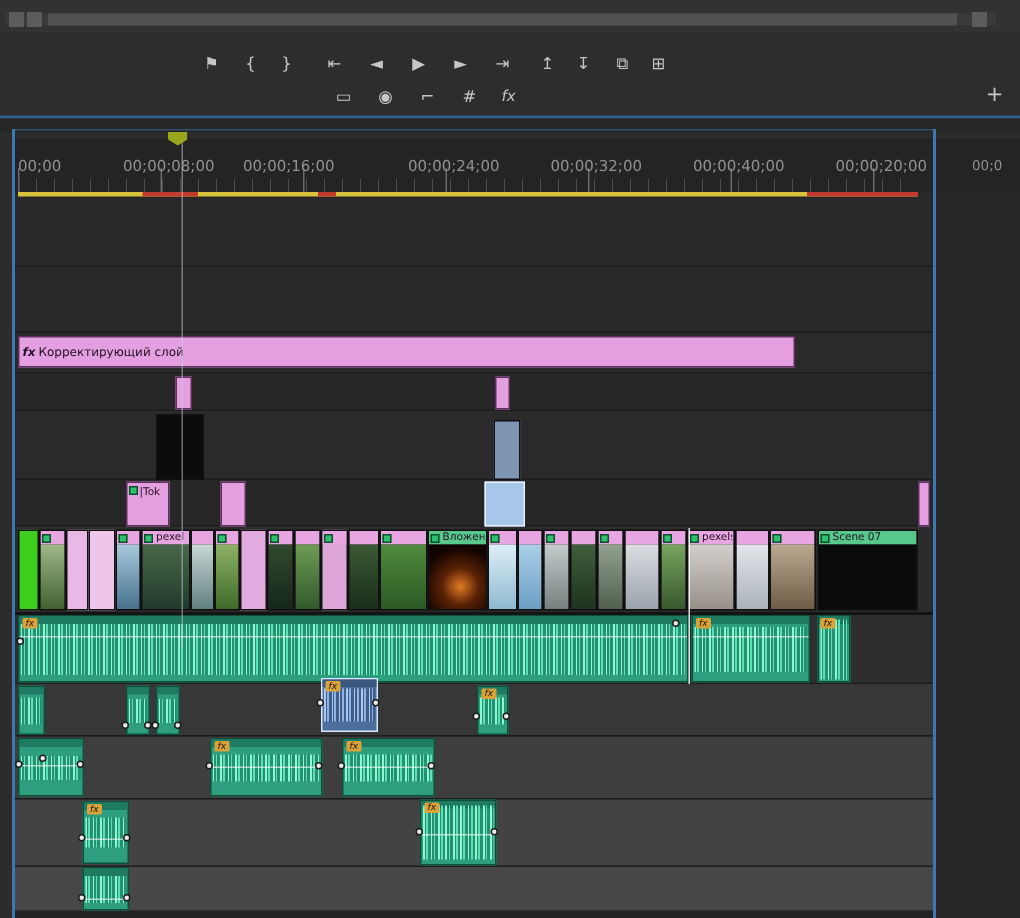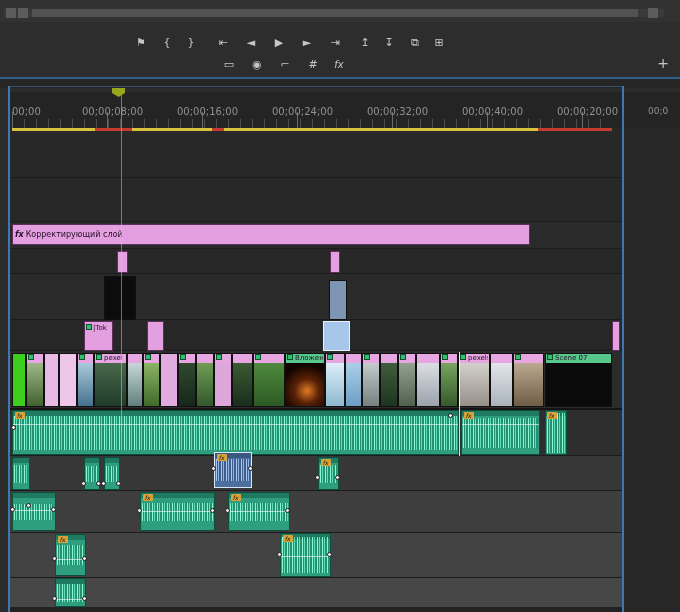--- a/index.html
+++ b/index.html
@@ -25,21 +25,21 @@
   .rb{position:absolute;height:3px;top:128px;z-index:6;}
   
   .row{position:absolute;left:10px;width:612px;}
   .divider{position:absolute;left:10px;width:612px;height:1px;background:#1c1c1c;z-index:3;}
   
   .vclip{position:absolute;background:#e39fdf;border:1px solid #5e2f5c;box-sizing:border-box;z-index:10;
          display:flex;align-items:flex-start;overflow:hidden;}
   .clip-label{font-size:7px;color:#241024;line-height:9px;white-space:nowrap;overflow:hidden;}
   .fxv{font-style:italic;font-size:8px;line-height:9px;color:#2a1030;padding:0 2px;font-weight:bold;}
   .thumb-clip{position:absolute;box-sizing:border-box;border:1px solid #101010;z-index:10;overflow:hidden;}
-  .thumb-head{height:9px;background:#e7a6e2;display:flex;align-items:flex-start;gap:2px;padding:0 1px;box-sizing:border-box;}
+  .thumb-head{height:9px;background:#e7a6e2;display:flex;align-items:center;gap:2px;padding:0 1px;box-sizing:border-box;}
   .thumb-head.green{background:#57c78b;}
   .bg-badge{width:6px;height:6px;background:#2fbf6f;border:1px solid #0c4f2a;box-sizing:border-box;flex:0 0 auto;}
   .thumb-body{position:absolute;top:9px;left:0;right:0;bottom:0;}
   .aclip{position:absolute;background:#2f9e7e;border:1px solid #0e4f3c;box-sizing:border-box;z-index:10;}
   .aclip .head{position:absolute;top:0;left:0;right:0;height:5px;background:#1e7a60;}
   .aclip.blue{background:#4d6f9e;border:1px solid #d9e6fb;}
   .aclip.blue .head{background:#3a5780;}
   .wf{position:absolute;left:1px;right:1px;top:50%;transform:translateY(-50%);
       background-image:repeating-linear-gradient(90deg,#8cf7d2 0 1px,rgba(16,110,84,.3) 1px 2px,#5fe0b4 2px 3px,rgba(16,110,84,.3) 3px 5px);}
   .wf.blue{background-image:repeating-linear-gradient(90deg,#a9c9f0 0 1px,rgba(40,60,100,.35) 1px 2px,#8db4e4 2px 3px,rgba(40,60,100,.35) 3px 5px);}
@@ -106,21 +106,21 @@
 <div class="divider" style="top:350px"></div>
 <div class="divider" style="top:408px;height:2px;background:#141414"></div>
 <div class="divider" style="top:455px"></div>
 <div class="divider" style="top:490px"></div>
 <div class="divider" style="top:532px"></div>
 <div class="divider" style="top:577px"></div>
 
 <div class="ruler"></div>
 <div class="tc" style="left:12px">00;00</div>
 <div class="tc" style="left:82px">00;00;08;00</div>
-<div class="tc" style="left:177px">00;00;16;00</div>
+<div class="tc" style="left:162px">00;00;16;00</div>
 <div class="tc" style="left:272px">00;00;24;00</div>
 <div class="tc" style="left:367px">00;00;32;00</div>
 <div class="tc" style="left:462px">00;00;40;00</div>
 <div class="tc" style="left:557px">00;00;20;00</div>
 <div class="minor-ticks"></div>
 <div class="major-tick" style="left:12px"></div>
 <div class="major-tick" style="left:107px"></div>
 <div class="major-tick" style="left:202px"></div>
 <div class="major-tick" style="left:297px"></div>
 <div class="major-tick" style="left:392px"></div>

